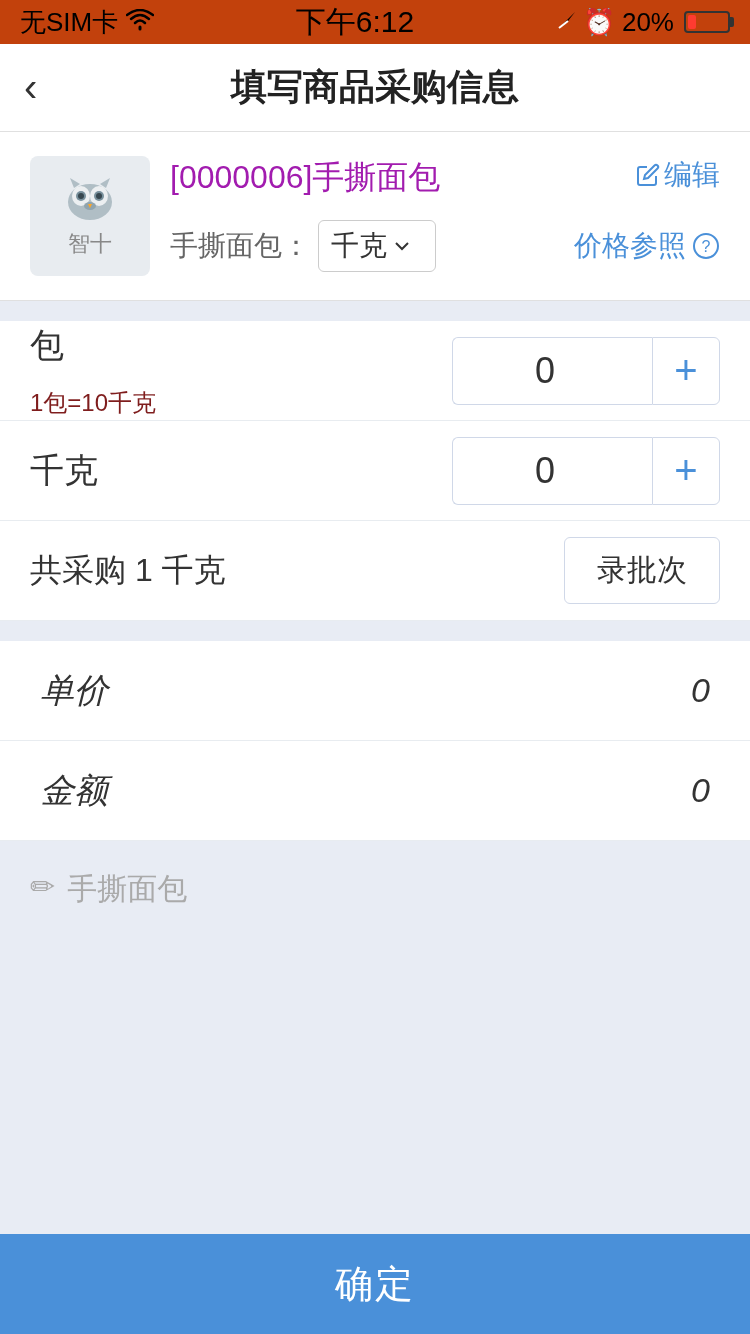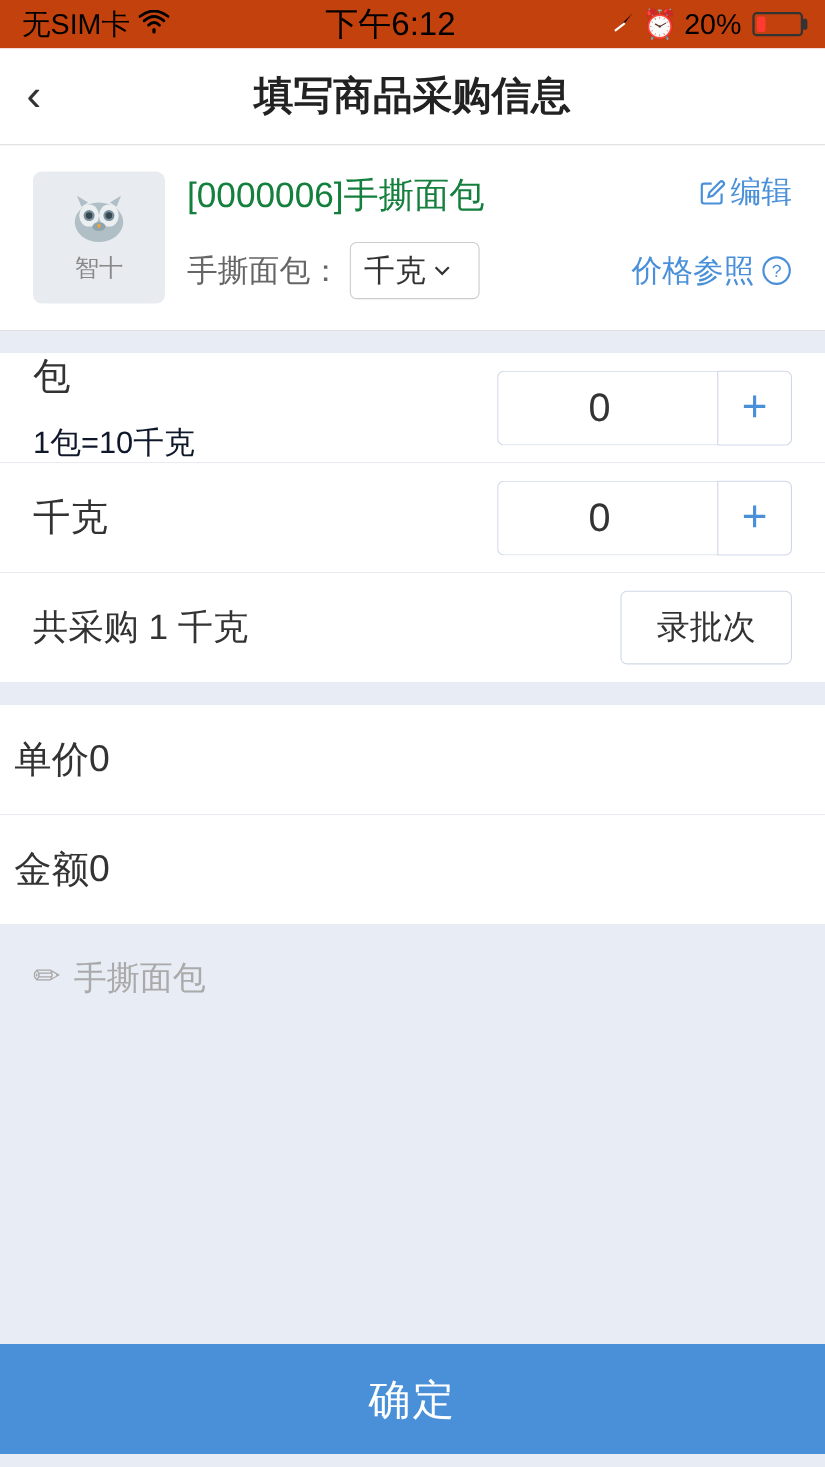--- a/index.html
+++ b/index.html
@@ -120,21 +120,21 @@
     .product-info {
       flex: 1;
     }
     .product-name-row {
       display: flex;
       justify-content: space-between;
       align-items: flex-start;
     }
     .product-name {
       font-size: 32px;
-      color: #15803d;
+      color: #a21caf;
       font-weight: 500;
       flex: 1;
     }
     .edit-btn {
       font-size: 28px;
       color: #4a90d9;
       cursor: pointer;
       display: flex;
       align-items: center;
       gap: 4px;
@@ -183,21 +183,21 @@
       align-items: center;
       padding: 0 30px;
       height: 100px;
       border-bottom: 1px solid #e8ecf0;
     }
     .input-row-label {
       display: flex;
       flex-direction: column;
     }
     .label-main { font-size: 34px; color: #333; }
-    .label-sub { font-size: 28px; color: #0f172a; margin-top: 18px; }
+    .label-sub { font-size: 24px; color: #7f1d1d; margin-top: 18px; }
     .input-row-right {
       margin-left: auto;
       display: flex;
       align-items: center;
       gap: 0;
     }
     .qty-input {
       width: 200px;
       height: 68px;
       border: 1px solid #d0d8e8;
@@ -244,23 +244,25 @@
     }
 
     
     .price-section {
       background: #fff;
       margin-top: 0;
     }
     .price-row {
       display: flex;
       align-items: center;
-      padding: 0 13px;
+      justify-content: space-between;
+      padding: 0 40px;
       height: 100px;
       border-bottom: 1px solid #e8ecf0;
+      font-style: italic;
     }
     .price-label { font-size: 34px; color: #333; }
     .price-value { font-size: 34px; color: #333; }
 
     
     .remark-section {
       background: #e8ecf4;
       padding: 28px 30px;
       min-height: 120px;
       display: flex;
@@ -276,21 +278,21 @@
     
     .empty-space {
       background: #e8ecf4;
       flex: 1;
       min-height: 400px;
     }
 
     
     .confirm-btn {
       position: fixed;
-      bottom: 12px;
+      bottom: 0;
       left: 0;
       width: 750px;
       height: 100px;
       background: #4a90d9;
       color: #fff;
       font-size: 38px;
       font-weight: 500;
       border: none;
       cursor: pointer;
       display: flex;

